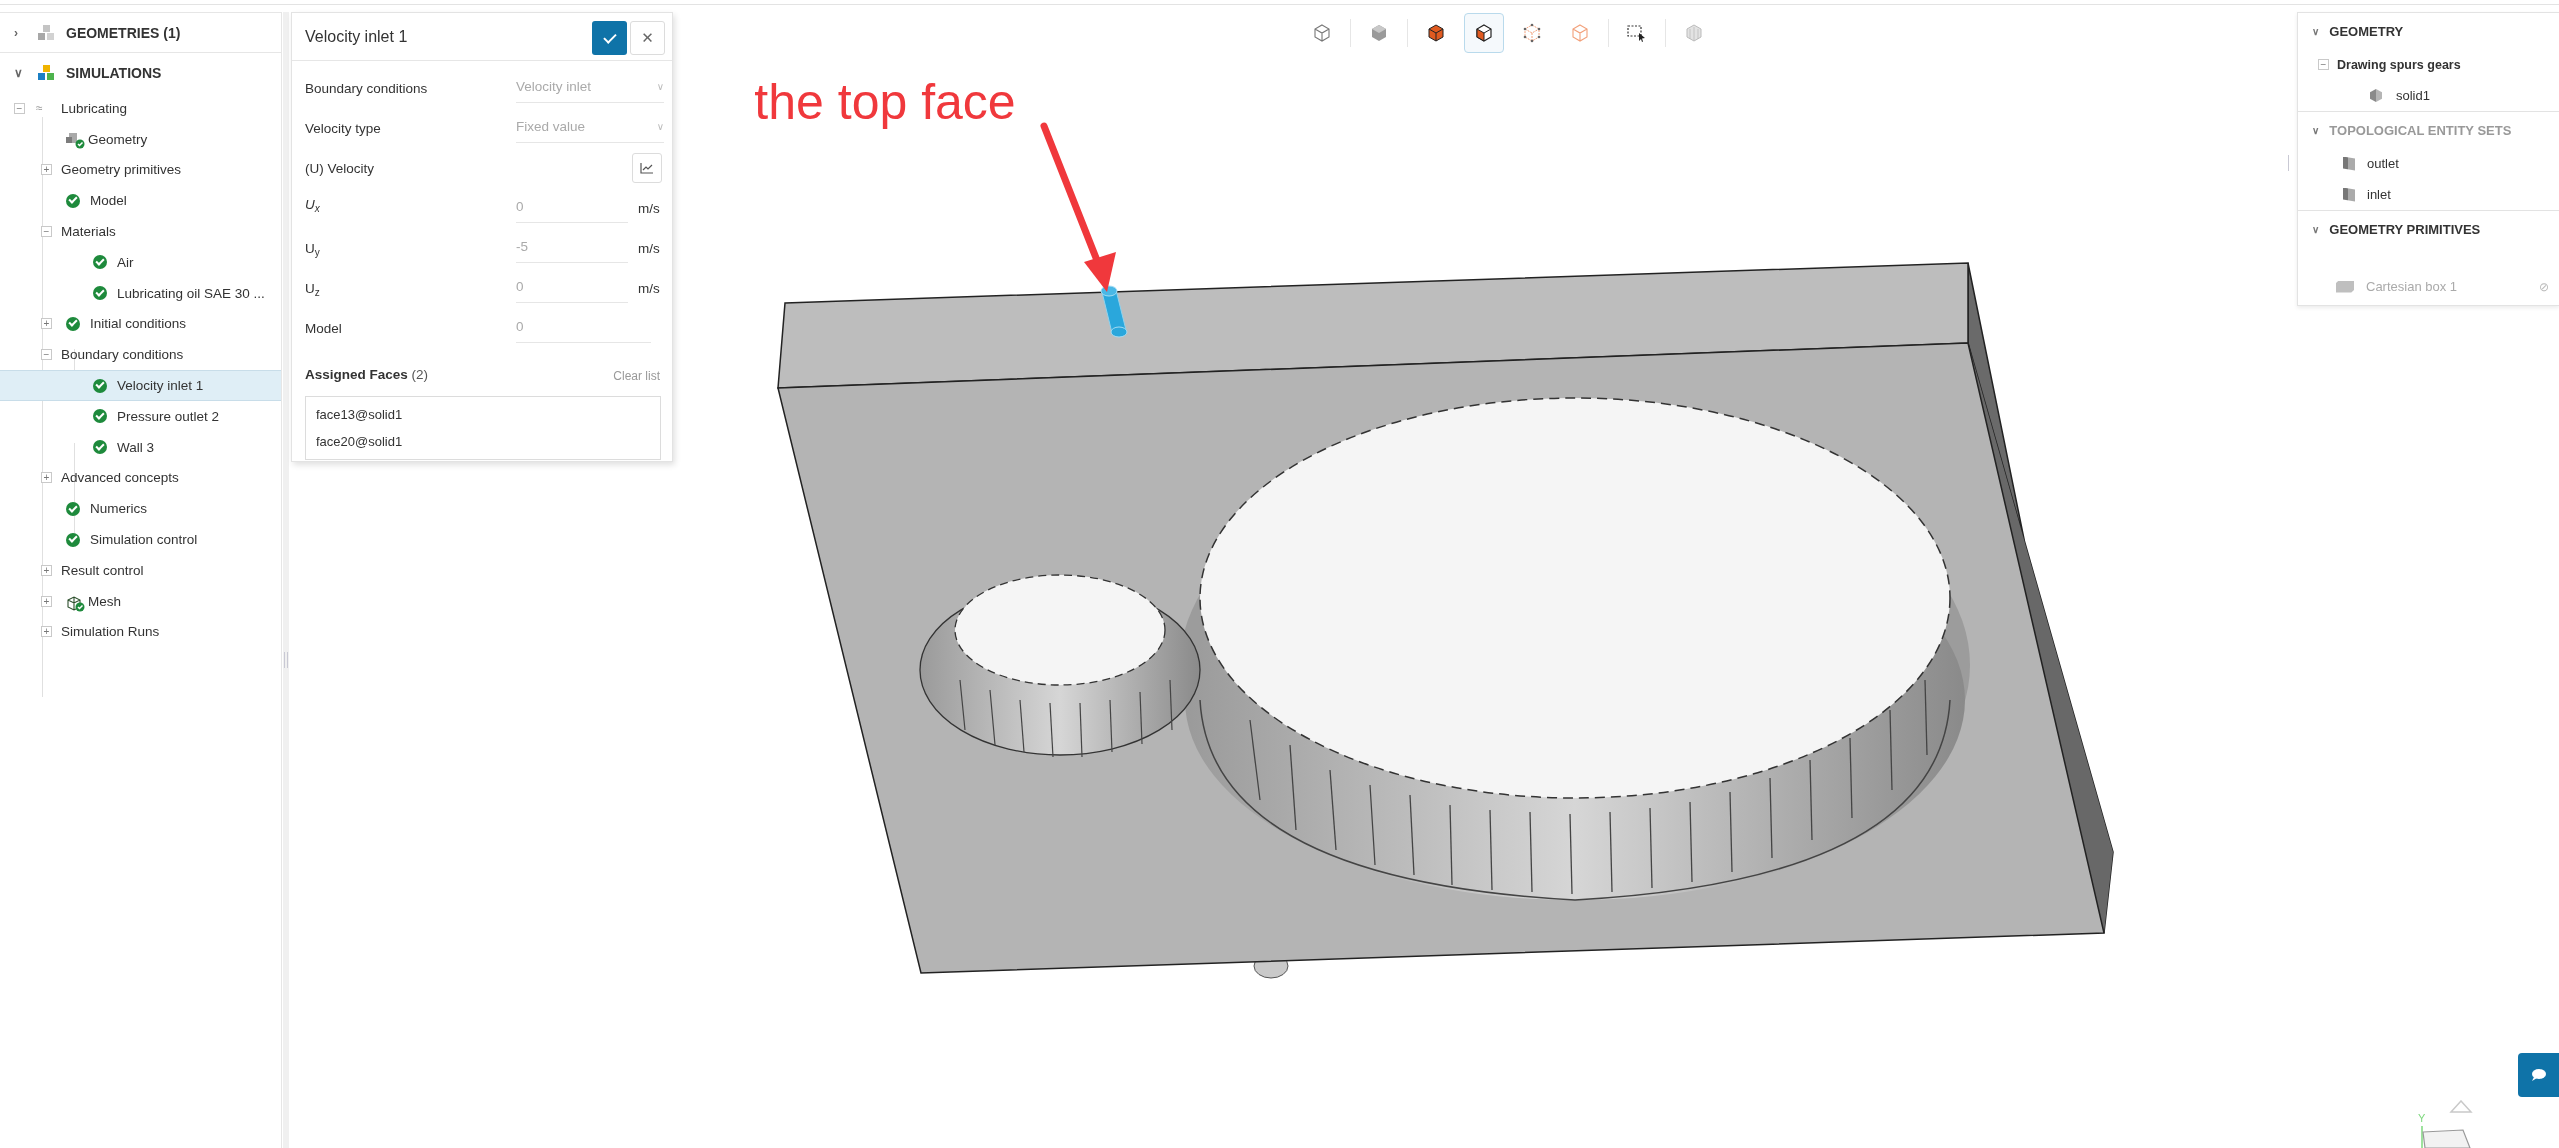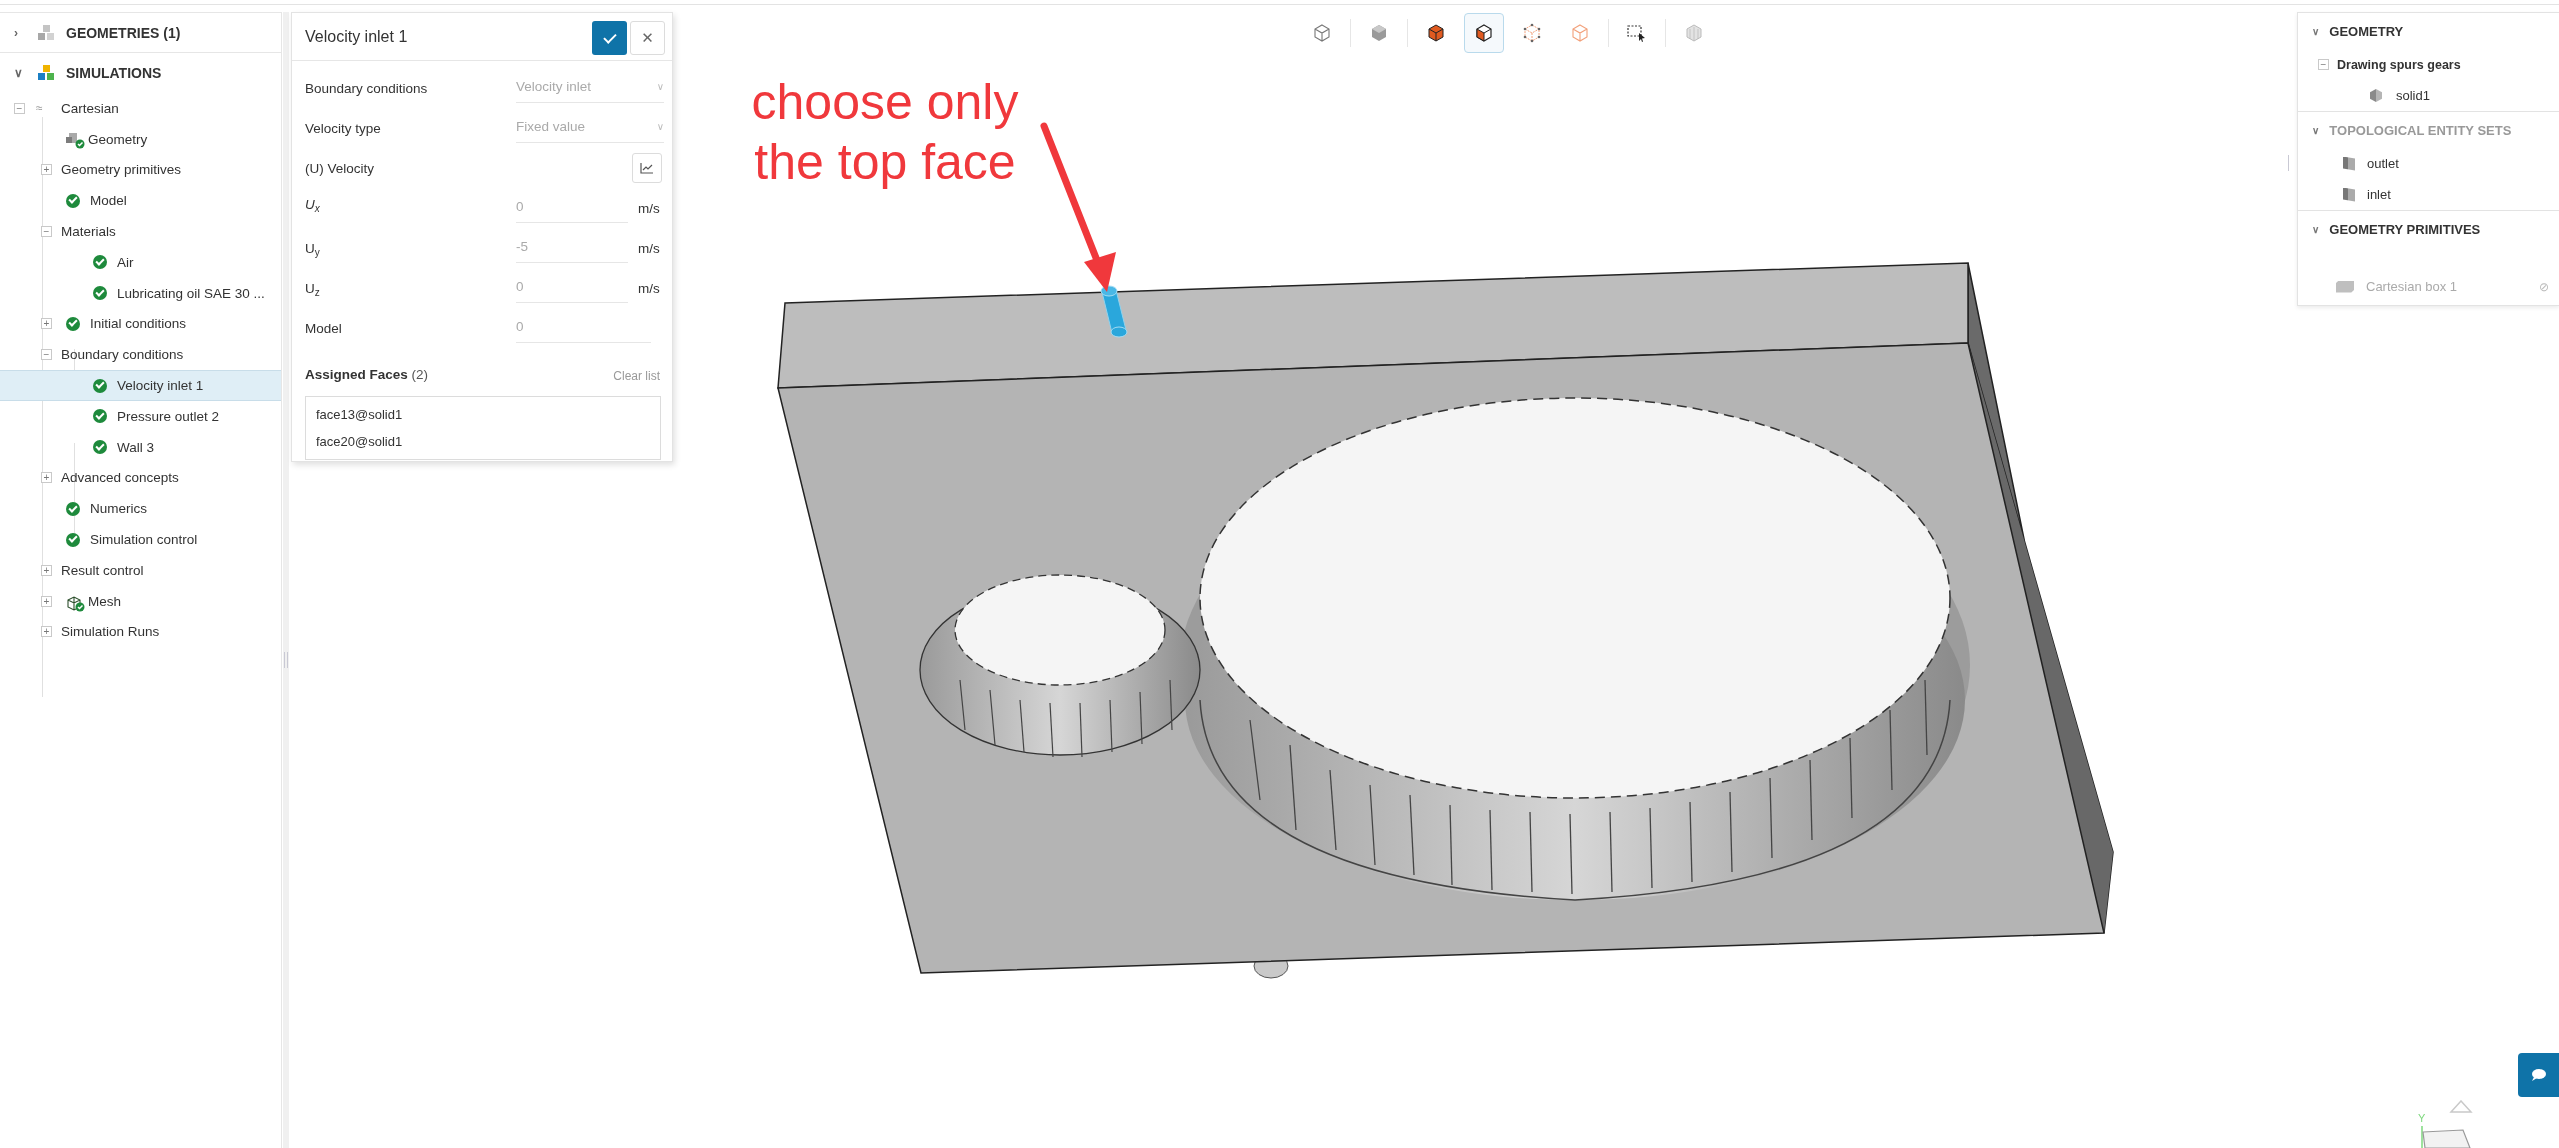--- a/index.html
+++ b/index.html
@@ -99,21 +99,21 @@
   </div>
 
   <div class="tree">
     <div class="vline" style="left:42px; top:24px; height:580px;"></div>
     <div class="vline" style="left:74px; top:256px; height:42px;"></div>
     <div class="vline" style="left:74px; top:350px; height:96px;"></div>
 
     <div class="tree-row">
       <span class="toggle" style="left:14px;">−</span>
       <span style="position:absolute; left:36px; font-size:12px; color:#999;">≈</span>
-      <span style="position:absolute; left:61px;">Cartesian</span>
+      <span style="position:absolute; left:61px;">Lubricating</span>
     </div>
     <div class="tree-row">
       <span style="position:absolute; left:66px; top:7px;">
         <svg width="20" height="18" viewBox="0 0 20 18">
             <rect x="3" y="2" width="8" height="10" fill="#a9a9a9"></rect>
             <rect x="0" y="6" width="6" height="6" fill="#7c7c7c"></rect>
             <circle cx="14" cy="13" r="4.5" fill="#1e8a3c"></circle>
             <path d="M12 13 l1.5 1.5 l3-3" stroke="#fff" stroke-width="1.5" fill="none"></path>
           </svg>
       </span>
@@ -434,21 +434,20 @@
     <ellipse cx="1119" cy="332" rx="8" ry="5" fill="#2aa7dc" stroke="#a5dcf3"></ellipse>
   </g>
 
   <g>
     <line x1="1044" y1="126" x2="1100" y2="268" stroke="#f0383c" stroke-width="7" stroke-linecap="round"></line>
     <polygon points="1084,262 1116,252 1107,292" fill="#f0383c"></polygon>
   </g>
 </svg>
 
 <div class="annotation">
-  <div>choose only</div>
   <div>the top face</div>
 </div>
 
 <div class="chat-btn">
   <svg width="16" height="14" viewBox="0 0 16 14">
       <ellipse cx="8" cy="6" rx="7" ry="5" fill="#fff"></ellipse>
       <path d="M3 9 l-2 4 l5-3z" fill="#fff"></path>
     </svg>
 </div>
 

